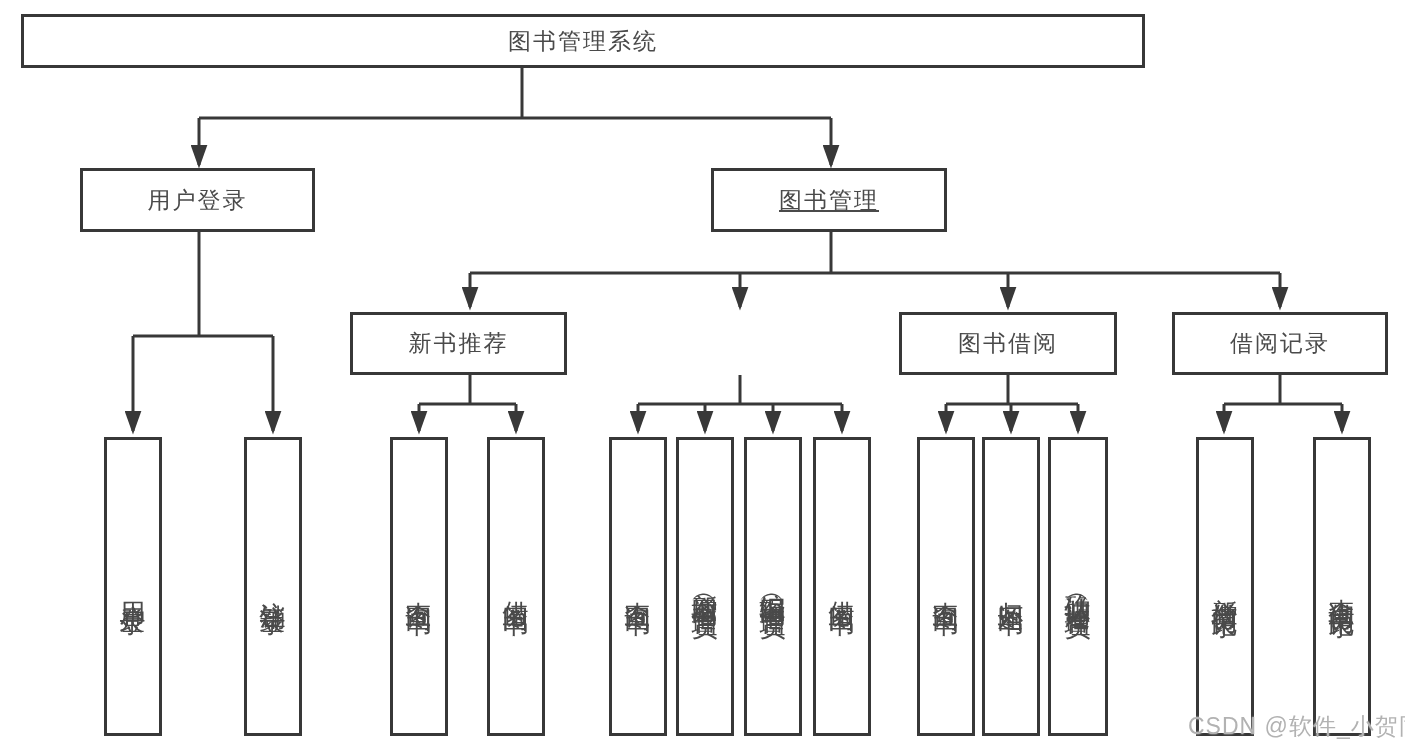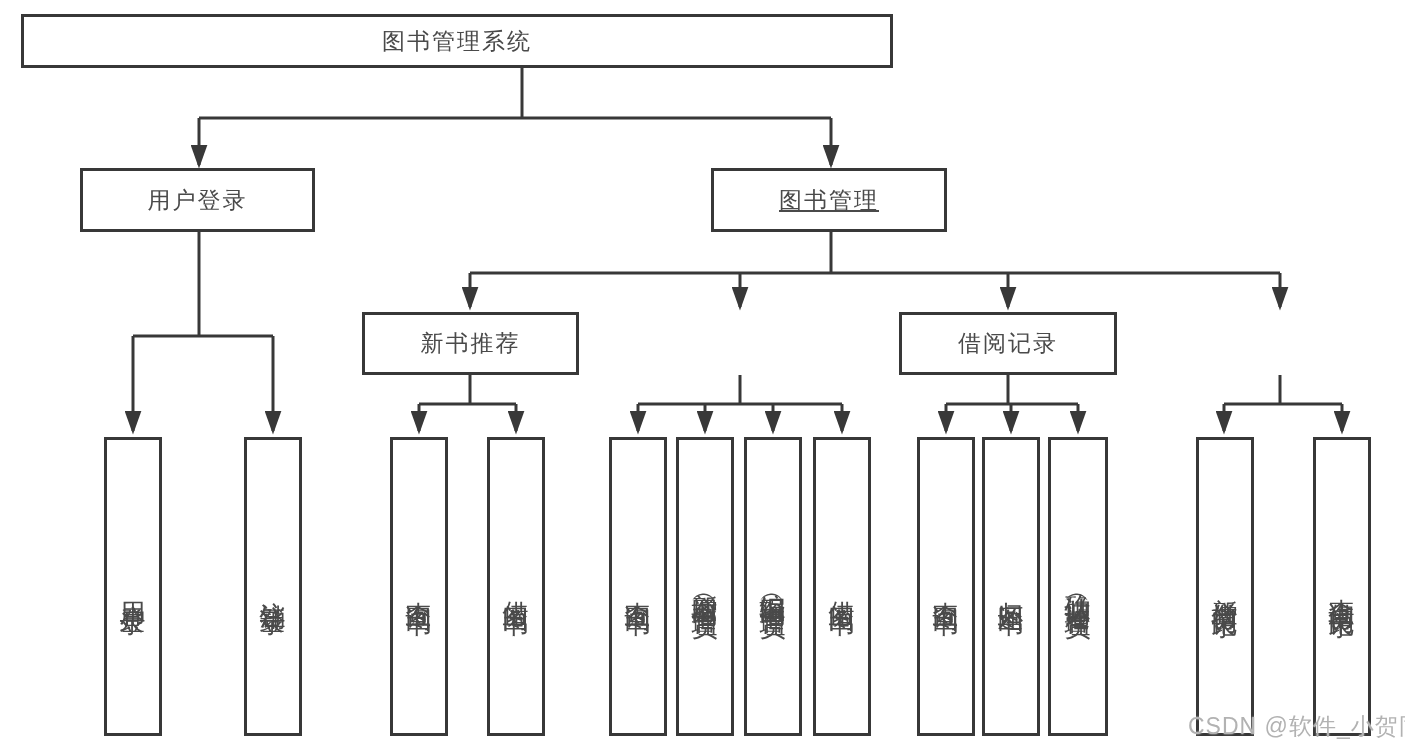--- a/index.html
+++ b/index.html
@@ -34,25 +34,25 @@
     white-space: nowrap;
   }
   .vlabel {
     writing-mode: vertical-rl;
     text-orientation: mixed;
     font-size: 26px;
     letter-spacing: 3px;
     line-height: 1;
   }
   
-  .b-root  { left: 21px;  top: 14px;  width: 872px; height: 54px; }
+  .b-root  { left: 21px;  top: 14px;  width: 1124px; height: 54px; }
   .b-l2a   { left: 80px;  top: 168px; width: 235px;  height: 64px; }
   .b-l2b   { left: 711px; top: 168px; width: 236px;  height: 64px; text-decoration: underline; }
   .b-l3    { top: 312px; height: 63px; width: 217px; }
-  .b-l3a   { left: 362px; }
+  .b-l3a   { left: 350px; }
   .b-l3b   { left: 632px; }
   .b-l3c   { left: 899px; width: 218px; }
   .b-l3d   { left: 1172px; width: 216px; }
   .leaf    { top: 437px; height: 299px; width: 58px; }
   .lf1     { left: 104px; }
   .lf2     { left: 244px; }
   .lf3     { left: 390px; }
   .lf4     { left: 487px; }
   .lf5     { left: 609px; }
   .lf6     { left: 676px; }
@@ -138,20 +138,23 @@
     <span class="hlabel">用户登录</span>
   </div>
   <div class="box b-l2b">
     <span class="hlabel">图书管理</span>
   </div>
 
   <div class="box b-l3 b-l3a">
     <span class="hlabel">新书推荐</span>
   </div>
   <div class="box b-l3 b-l3c">
+    <span class="hlabel">图书借阅</span>
+  </div>
+  <div class="box b-l3 b-l3d">
     <span class="hlabel">借阅记录</span>
   </div>
 
   <div class="box leaf lf1">
     <span class="vlabel">用户登录</span>
   </div>
   <div class="box leaf lf2">
     <span class="vlabel">注销登录</span>
   </div>
 

